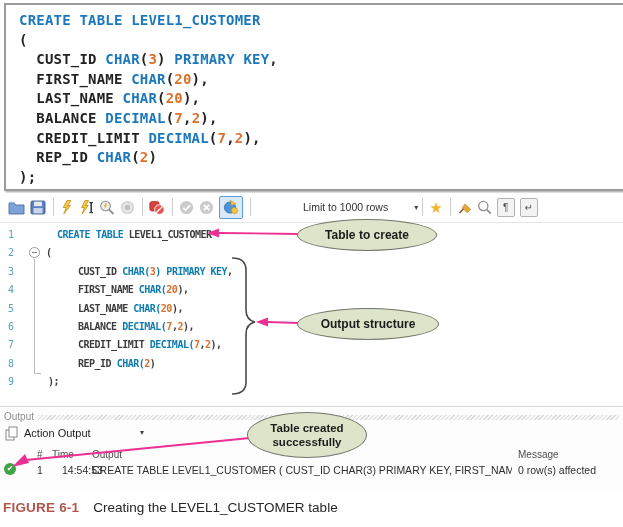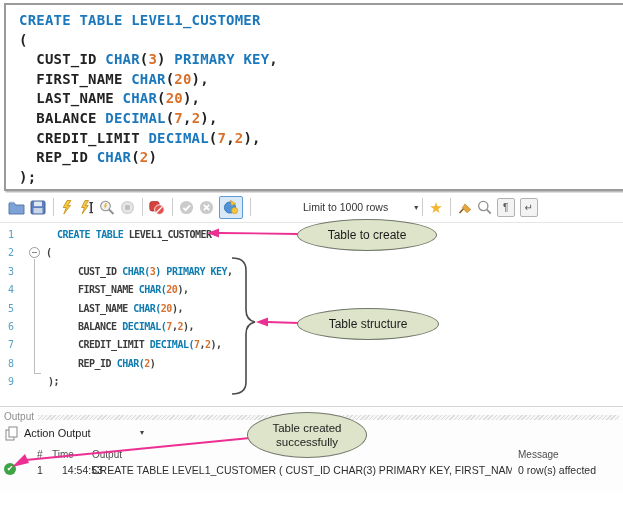--- a/index.html
+++ b/index.html
@@ -42,21 +42,21 @@
       font-family:"DejaVu Sans Mono",monospace;font-weight:bold;font-size:10px;letter-spacing:-0.5px;}
   .fold-dot{position:absolute;left:29px;top:24px;width:9px;height:9px;border:1px solid #9a9a9a;
       border-radius:50%;background:#fff;z-index:2;}
   .fold-dot::after{content:"";position:absolute;left:2px;top:4px;width:5px;height:1px;background:#888;}
   .fold-line{position:absolute;left:34px;top:36px;width:6px;height:114px;
       border-left:1px solid #bdbdbd;border-bottom:1px solid #bdbdbd;}
 
   
   .callout{position:absolute;background:var(--callout_fill);border:1.3px solid var(--callout_border);
            border-radius:50%;display:flex;flex-direction:column;align-items:center;justify-content:center;
-           font-size:12px;color:#1c1c1c;text-align:center;z-index:11;line-height:14px;}
+           font-size:12px;color:#1c1c1c;text-align:center;z-index:11;line-height:14px;font-weight:bold;}
   .c1{left:297px;top:219px;width:138px;height:30px;}
   .c2{left:297px;top:308px;width:140px;height:30px;}
   .c3{left:247px;top:412px;width:118px;height:44px;font-size:11.5px;}
 
   .overlay{position:absolute;left:0;top:0;width:623px;height:527px;pointer-events:none;z-index:10;}
 
   
   .output-panel{position:absolute;left:0;top:406px;width:623px;height:84px;background:#fdfdfd;
                 border-top:1px solid #d5d5d5;}
   .out-label{position:absolute;left:4px;top:4px;font-size:10px;color:#8f8f8f;}
@@ -246,21 +246,21 @@
     <line x1="299" y1="323" x2="267" y2="322" stroke="#ec2f92" stroke-width="1.8"></line>
     <polygon points="256,322 268,317.5 268,326.5" fill="#ec2f92"></polygon>
     <line x1="250" y1="438" x2="26" y2="460" stroke="#ec2f92" stroke-width="1.8"></line>
     <polygon points="12,467 25,454 29,463" fill="#ec2f92"></polygon>
   </svg>
 
   <div class="callout c1">
     <span>Table to create</span>
   </div>
   <div class="callout c2">
-    <span>Table structure</span>
+    <span>Output structure</span>
   </div>
   <div class="callout c3">
     <span>Table created</span>
     <span>successfully</span>
   </div>
 
   <div class="output-panel">
     <span class="out-label">Output</span>
     <div class="hatch"></div>
     <div class="action-row">
@@ -279,13 +279,16 @@
     </div>
     <div class="grid-row">
       <span class="ok-badge">✔</span>
       <span class="gc" style="left:37px">1</span>
       <span class="gc" style="left:62px">14:54:53</span>
       <span class="gc action-cell" style="left:92px">CREATE TABLE LEVEL1_CUSTOMER ( CUST_ID CHAR(3) PRIMARY KEY,   FIRST_NAME C...</span>
       <span class="gc" style="left:518px">0 row(s) affected</span>
     </div>
   </div>
 
+  <div class="caption">
+    <span class="fig-label">FIGURE 6-1</span><span>Creating the LEVEL1_CUSTOMER table</span>
+  </div>
 </div>
 
 </body></html>

